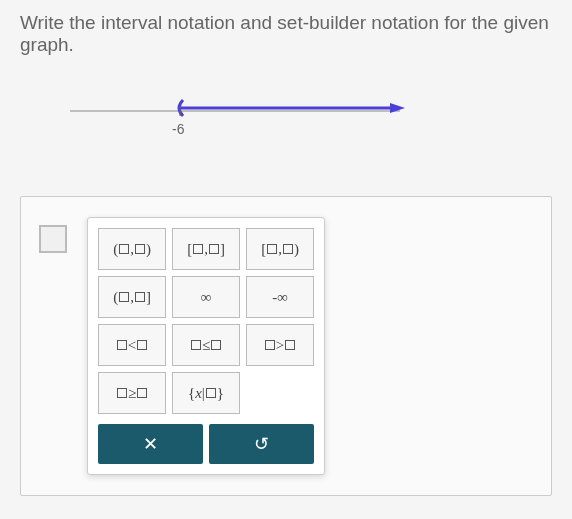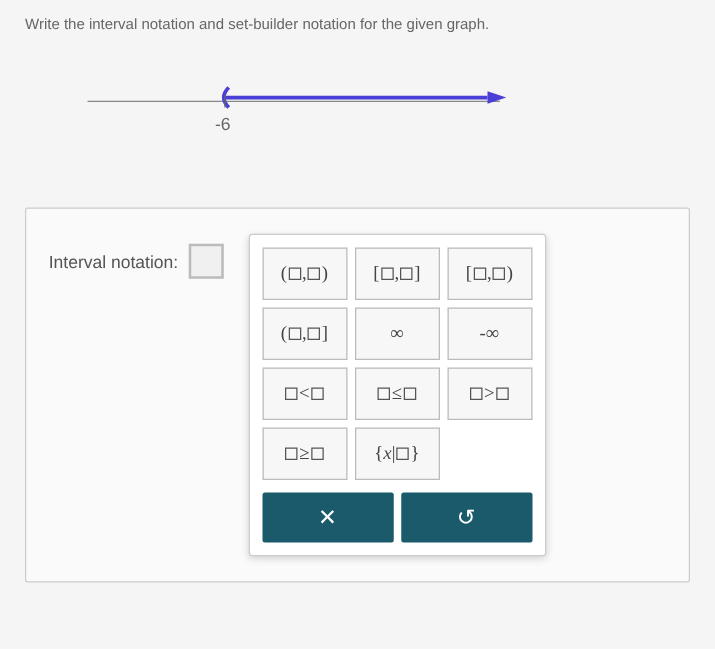--- a/index.html
+++ b/index.html
@@ -5,21 +5,21 @@
     * { box-sizing: border-box; margin: 0; padding: 0; }
     body {
       width: 572px;
       height: 519px;
       font-family: Arial, sans-serif;
       background: #f5f5f5;
       color: #555;
       padding: 12px 20px;
     }
     .question {
-      font-size: 12px;
+      font-size: 19px;
       color: #666;
       margin-bottom: 30px;
       font-weight: 500;
     }
     .numberline-area {
       height: 90px;
       position: relative;
       margin-left: 40px;
       margin-bottom: 20px;
     }
@@ -124,21 +124,20 @@
     <path d="M 123 14 Q 115 22 123 30" stroke="#4a3fd6" stroke-width="3" fill="none"></path>
 
     <line x1="120" y1="20" x2="120" y2="30" stroke="#666" stroke-width="1"></line>
     <text x="112" y="48" font-size="14" fill="#666">-6</text>
   </svg>
 </div>
 
 <div class="panel">
   <div class="labels">
     <div class="label-row">
-      <span class="label-text">Interval notation:</span>
       <span class="input-box"></span>
     </div>
   </div>
 
   <div class="keypad">
     <div class="key-grid">
       <div class="key">(<span class="placeholder-box"></span>,<span class="placeholder-box"></span>)</div>
       <div class="key">[<span class="placeholder-box"></span>,<span class="placeholder-box"></span>]</div>
       <div class="key">[<span class="placeholder-box"></span>,<span class="placeholder-box"></span>)</div>
 

